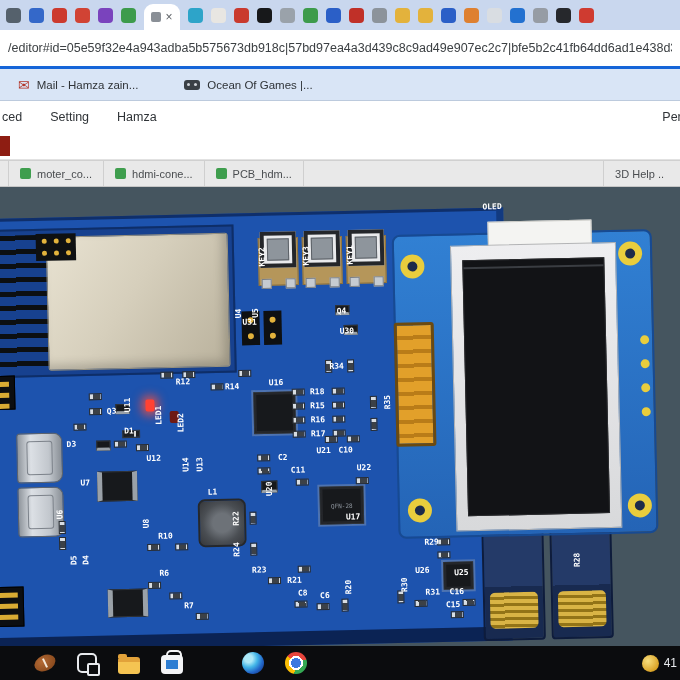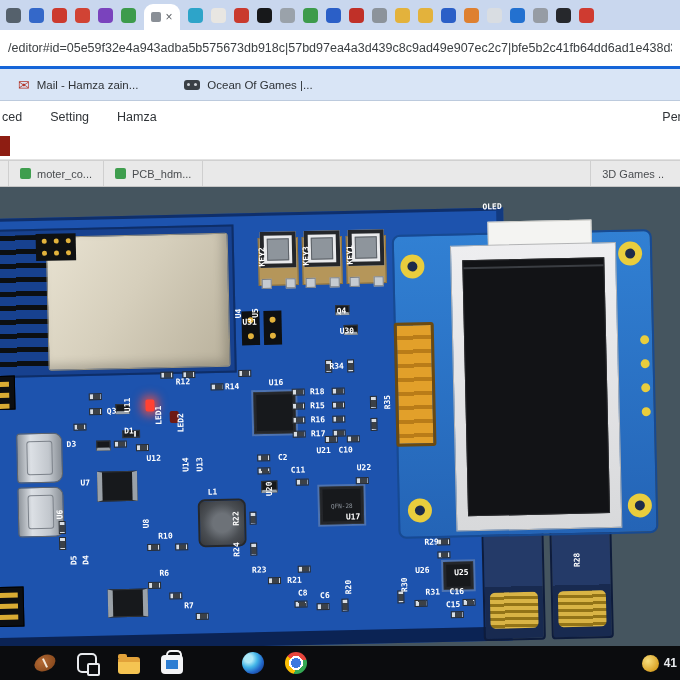--- a/index.html
+++ b/index.html
@@ -139,21 +139,21 @@
   .tb-folder{height:17px;align-self:center;background:linear-gradient(180deg,#e2a23a 0 30%,#f5c452 30%);border-radius:3px;margin-top:4px;}
   .tb-folder::before{content:"";position:absolute;left:0;top:-3px;width:9px;height:4px;background:#e2a23a;border-radius:2px 2px 0 0;}
   .tb-store{height:19px;background:#f3f4f6;border-radius:4px;margin-top:3px;}
   .tb-store::before{content:"";position:absolute;left:5px;top:-5px;width:12px;height:8px;border:2px solid #f3f4f6;border-bottom:none;border-radius:5px 5px 0 0;}
   .tb-store::after{content:"";position:absolute;left:5px;top:5px;width:12px;height:9px;background:#2d7dd2;}
   .tb-edge{border-radius:50%;background:radial-gradient(circle at 30% 30%,#aee9f7 0 18%,#44b7e8 40%,#2266c9 65%,#173f8f 85%);margin-left:38px;}
   .tb-chrome{border-radius:50%;background:radial-gradient(circle,#3c79e0 0 5px,#fff 5px 7px,transparent 7px),
     conic-gradient(from -50deg,#e8453c 0 120deg,#34a853 120deg 240deg,#fbbd04 240deg 360deg);}
   .tb-right{position:absolute;right:3px;top:0;height:100%;display:flex;align-items:center;gap:5px;}
   .tb-coin{width:17px;height:17px;border-radius:50%;background:radial-gradient(circle at 35% 35%,#f8df7e,#d9a327 70%,#a97a14);}
-  .tb-status{font-size:12px;color:#e8eaed;white-space:nowrap;font-weight:bold;}
+  .tb-status{font-size:12px;color:#e8eaed;white-space:nowrap;}
 </style>
 </head>
 <body>
 
 <div class="screen">
 
   <div class="tabstrip">
       <div class="fav" style="background: rgb(85, 97, 108);"></div>
       <div class="fav" style="background: rgb(52, 104, 201);"></div>
       <div class="fav" style="background: rgb(204, 58, 46);"></div>
@@ -211,24 +211,28 @@
     <div class="red-chip"></div>
   </div>
 
   <div class="doctabs">
       <div class="dtab">
         <div class="dtab-ic" style="background: rgb(63, 158, 78);"></div>
         <div class="dtab-lb">moter_co...</div>
       </div>
       <div class="dtab">
         <div class="dtab-ic" style="background: rgb(63, 158, 78);"></div>
+        <div class="dtab-lb">hdmi-cone...</div>
+      </div>
+      <div class="dtab">
+        <div class="dtab-ic" style="background: rgb(63, 158, 78);"></div>
         <div class="dtab-lb">PCB_hdm...</div>
       </div>
       <div class="dtab dtab-right">
-        <div class="dtab-lb">3D Games ..</div>
+        <div class="dtab-lb">3D Help ..</div>
       </div>
     </div>
 
   <div class="viewport">
     <div class="scene">
       <div class="boardmain"></div>
 
       <div class="esp-pcb">
         <div class="esp-ant"></div>
         <div class="esp-shield"></div>

